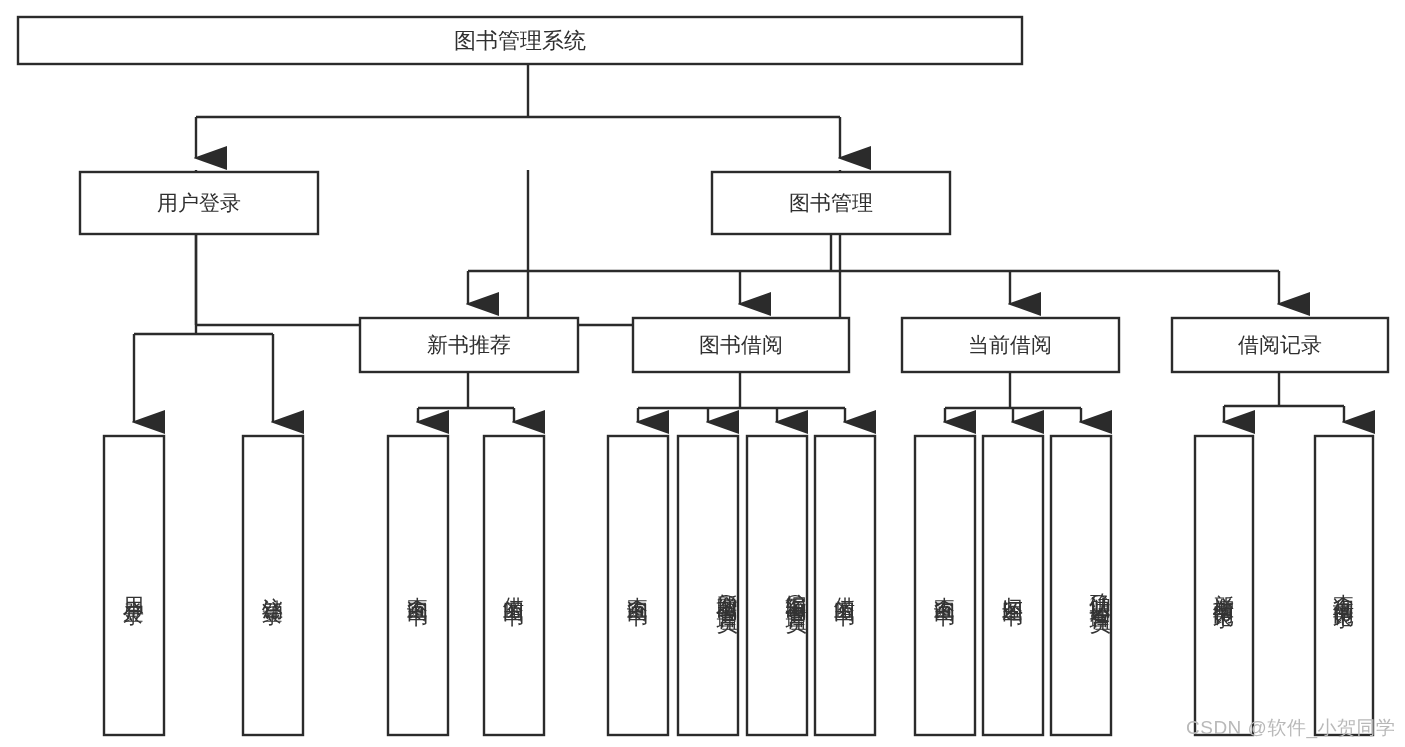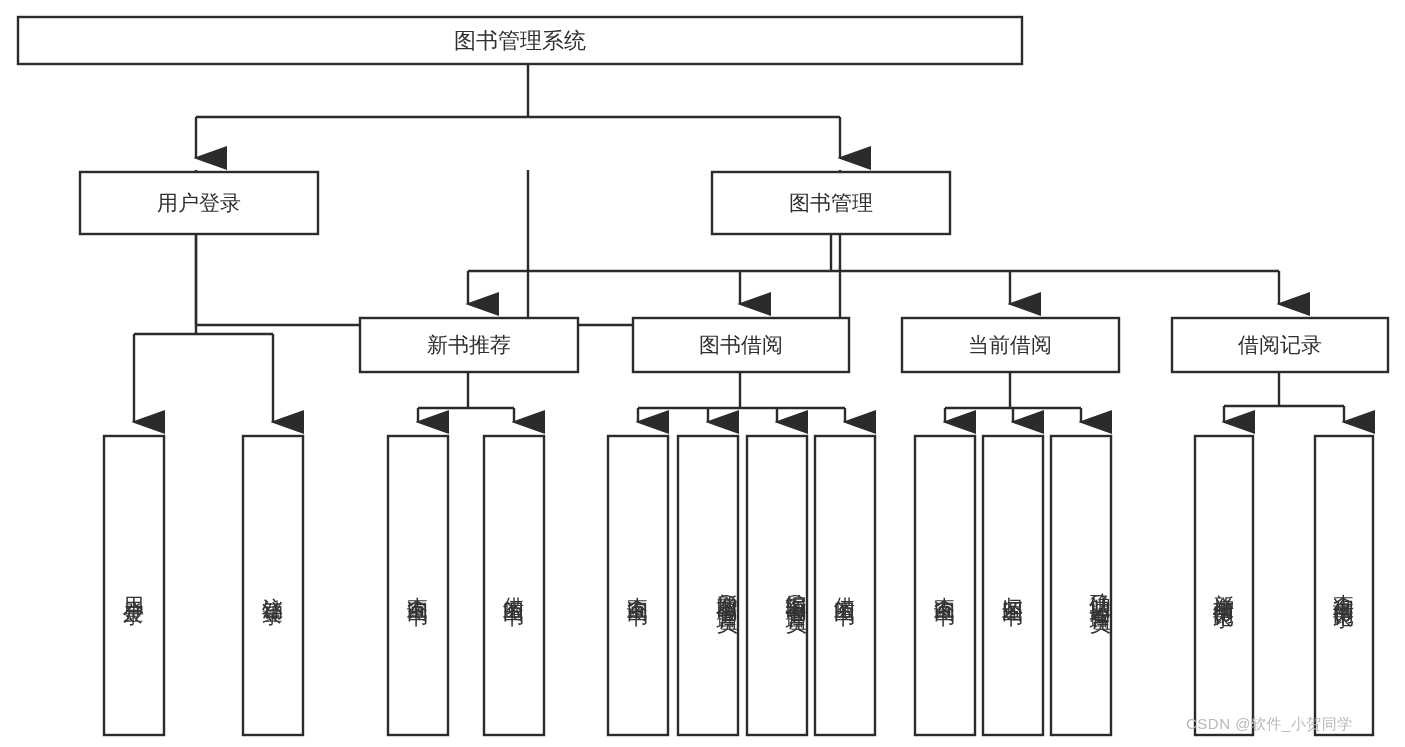--- a/index.html
+++ b/index.html
@@ -69,21 +69,21 @@
     align-items: center;
     justify-content: center;
     pointer-events: none;
     user-select: none;
   }
   .watermark {
     position: absolute;
     left: 1186px;
     top: 715px;
     font-family: "Liberation Sans", "DejaVu Sans", sans-serif;
-    font-size: 15px;
+    font-size: 19px;
     color: #b9b9b9;
     white-space: nowrap;
     letter-spacing: 0.5px;
   }
 </style>
 </head>
 <body>
 
 <div id="diagram-root">
 

